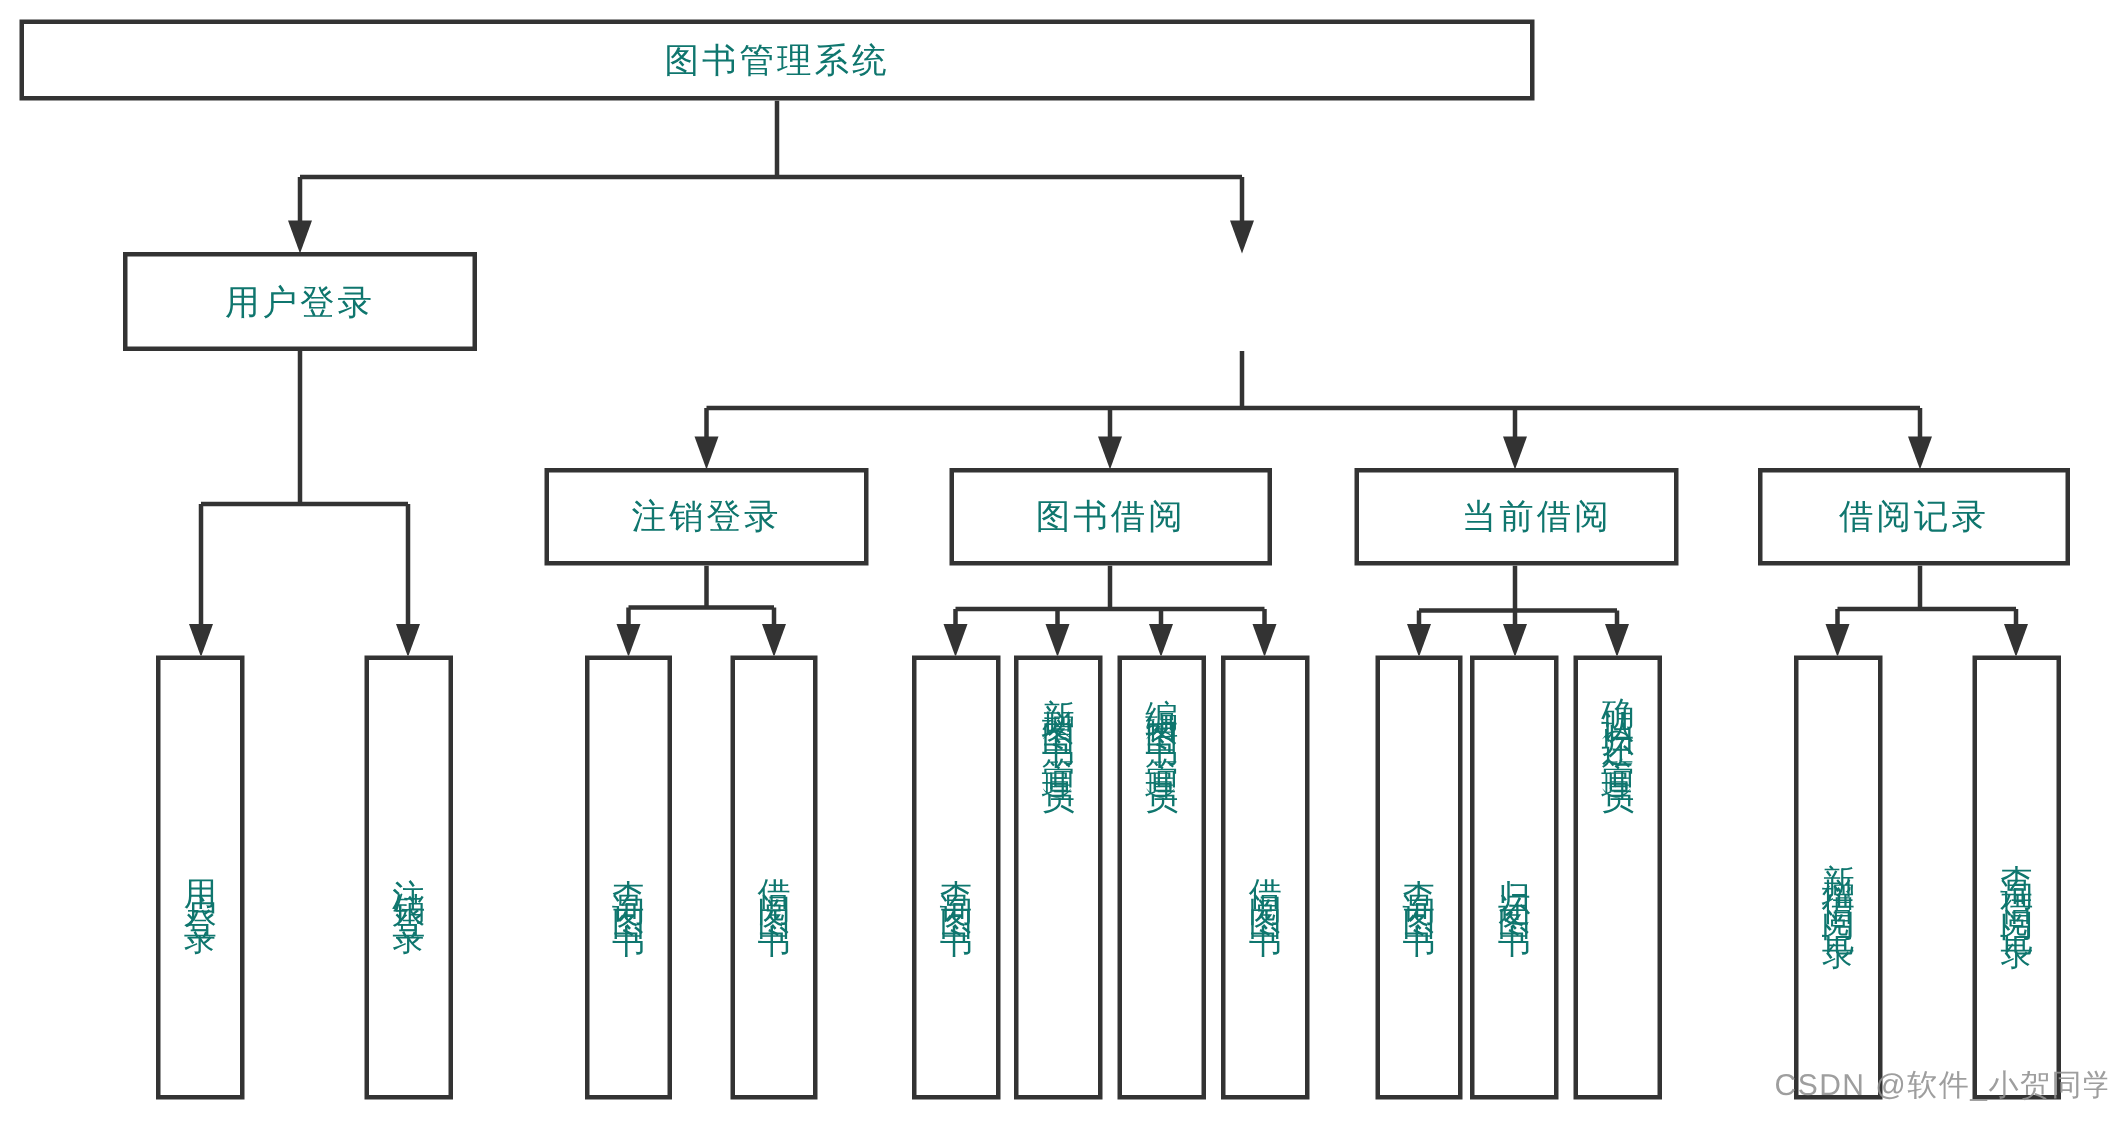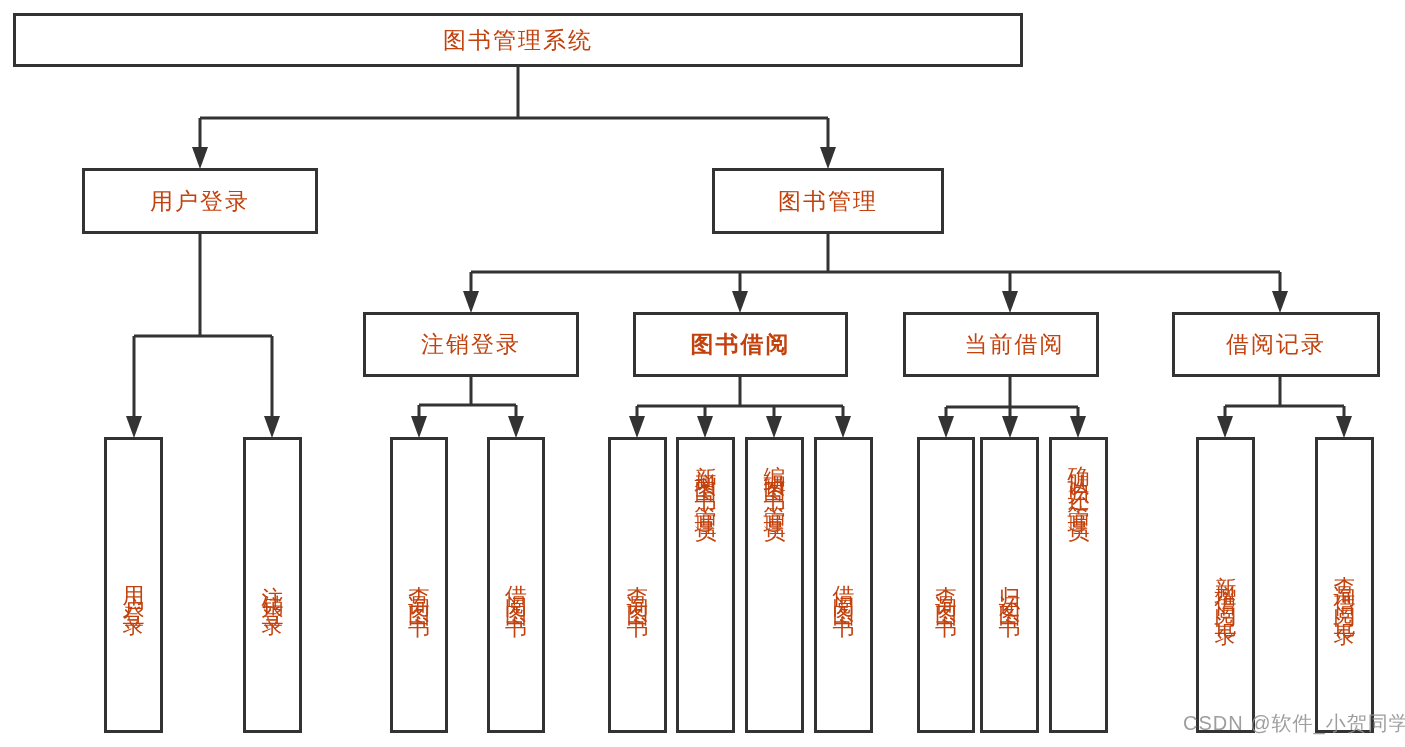--- a/index.html
+++ b/index.html
@@ -14,21 +14,21 @@
   .connectors {
     position: absolute;
     left: 0; top: 0;
     width: 1405px; height: 747px;
   }
   .box {
     position: absolute;
     box-sizing: border-box;
     background: #ffffff;
     border: 3px solid #333333;
-    color: #c2410c;
+    color: #0f766e;
     display: flex;
     align-items: center;
     justify-content: center;
     z-index: 2;
   }
   .hbox {
     font-size: 23px;
     letter-spacing: 2px;
     white-space: nowrap;
   }
@@ -97,25 +97,24 @@
       <polygon points="1002,416 1018,416 1010,438"></polygon>
       <polygon points="1070,416 1086,416 1078,438"></polygon>
       <polygon points="1217,416 1233,416 1225,438"></polygon>
       <polygon points="1336,416 1352,416 1344,438"></polygon>
     </g>
   </svg>
 
   <div class="box hbox" style="left:13px; top:13px; width:1010px; height:54px;">图书管理系统</div>
 
   <div class="box hbox" style="left:82px; top:168px; width:236px; height:66px;">用户登录</div>
-  <div class="box hbox" style="left:712px; top:168px; width:232px; height:66px;">图书管理</div>
 
   <div class="box hbox" style="left:363px; top:312px; width:216px; height:65px;">注销登录</div>
-  <div class="box hbox" style="left:633px; top:312px; width:215px; height:65px;font-weight:bold;">图书借阅</div>
-  <div class="box hbox" style="left:903px; top:312px; width:196px; height:65px;padding-left:27px;">当前借阅</div>
+  <div class="box hbox" style="left:633px; top:312px; width:215px; height:65px;">图书借阅</div>
+  <div class="box hbox" style="left:903px; top:312px; width:216px; height:65px;padding-left:27px;">当前借阅</div>
   <div class="box hbox" style="left:1172px; top:312px; width:208px; height:65px;">借阅记录</div>
 
   <div class="box vbox" style="left:104px; top:437px; width:59px; height:296px;">用户登录</div>
   <div class="box vbox" style="left:243px; top:437px; width:59px; height:296px;">注销登录</div>
 
   <div class="box vbox" style="left:390px; top:437px; width:58px; height:296px;">查询图书</div>
   <div class="box vbox" style="left:487px; top:437px; width:58px; height:296px;">借阅图书</div>
 
   <div class="box vbox" style="left:608px; top:437px; width:59px; height:296px;">查询图书</div>
   <div class="box vbox tight" style="left:676px; top:437px; width:59px; height:296px;">新增图书（管理员）</div>

